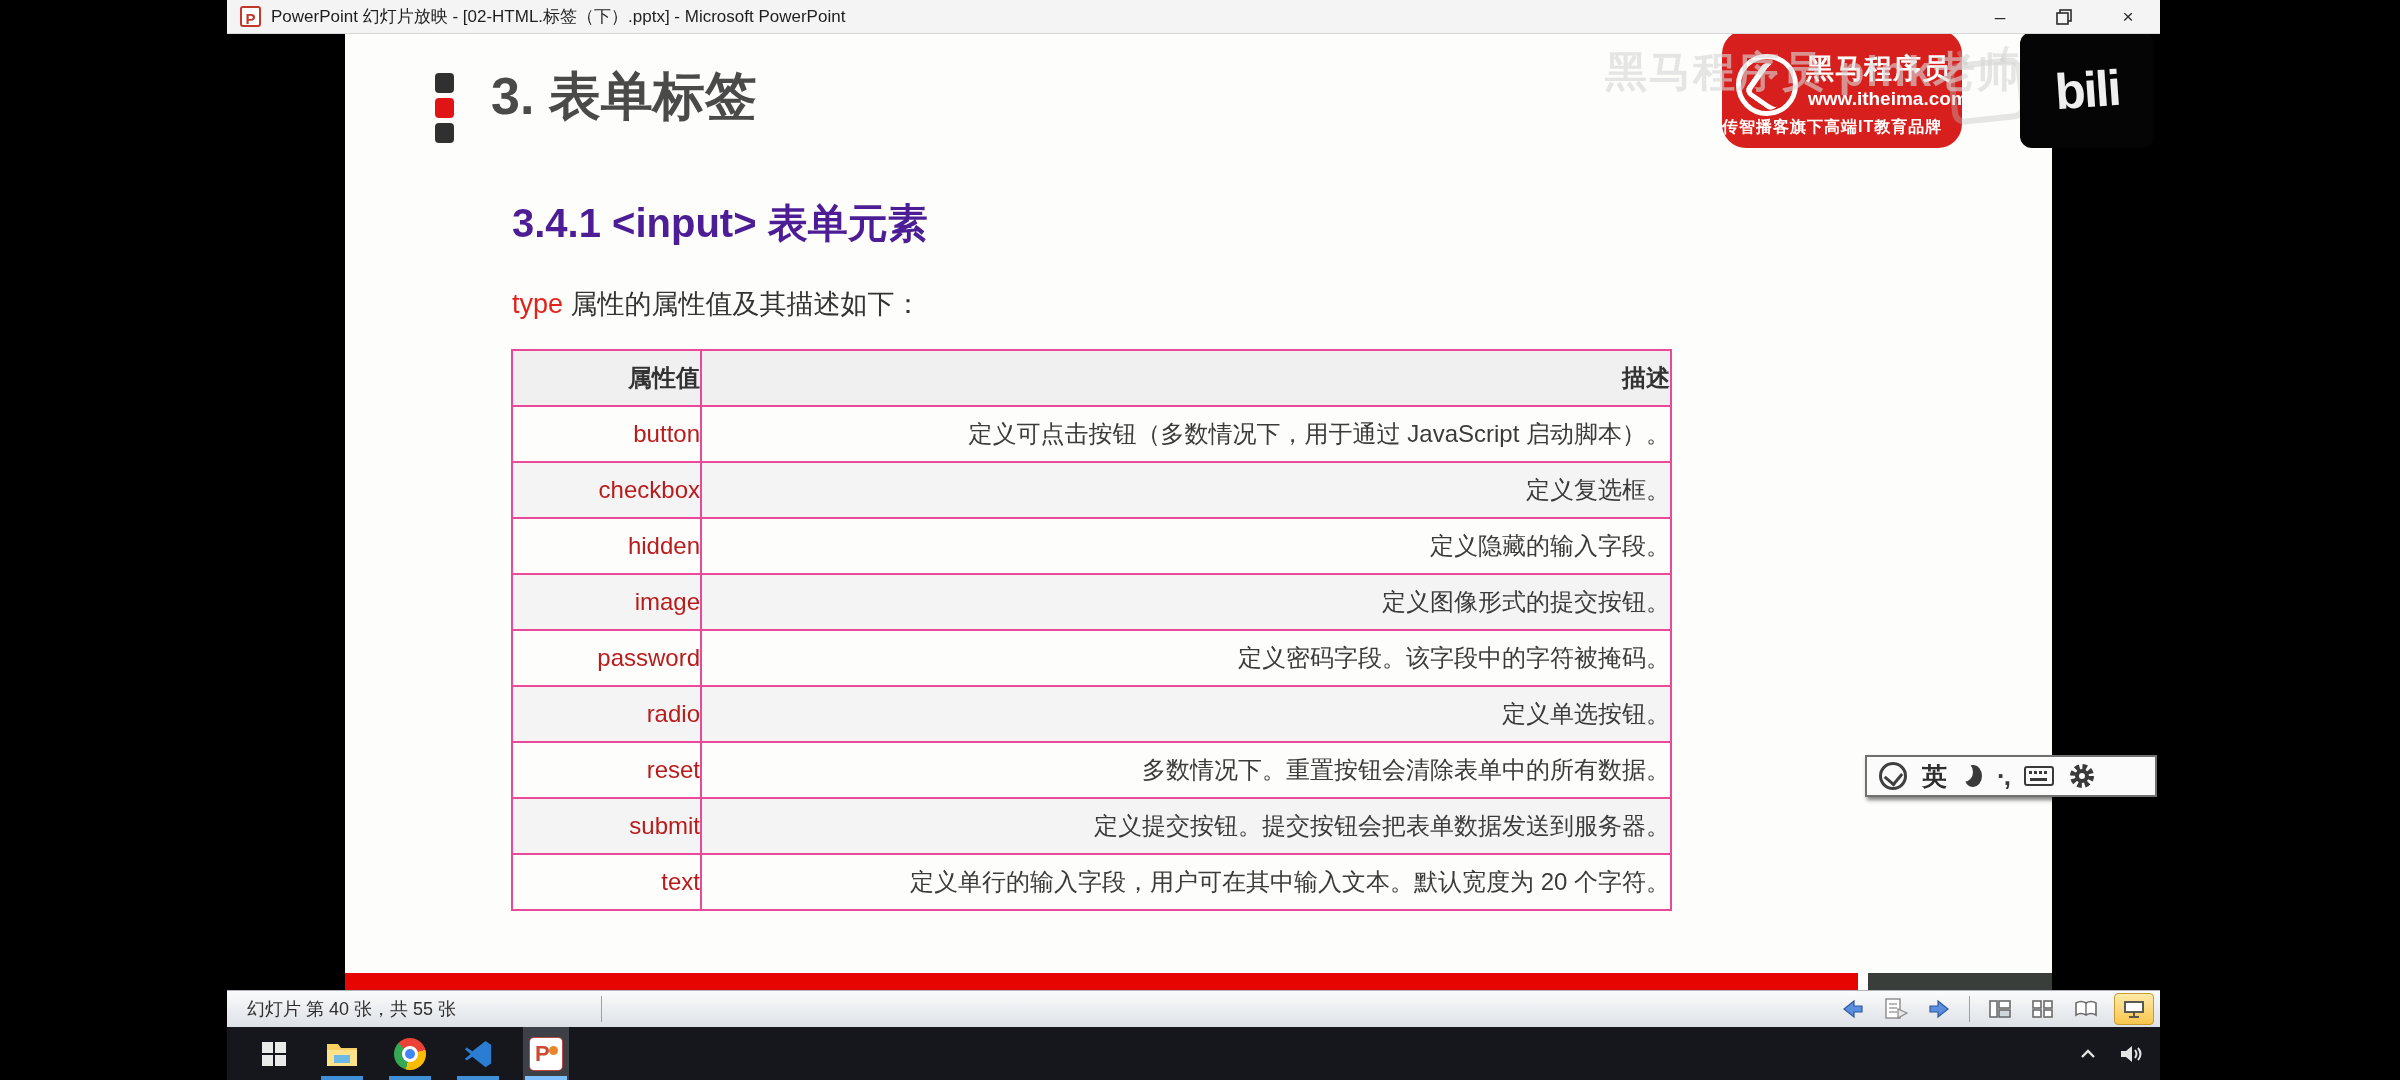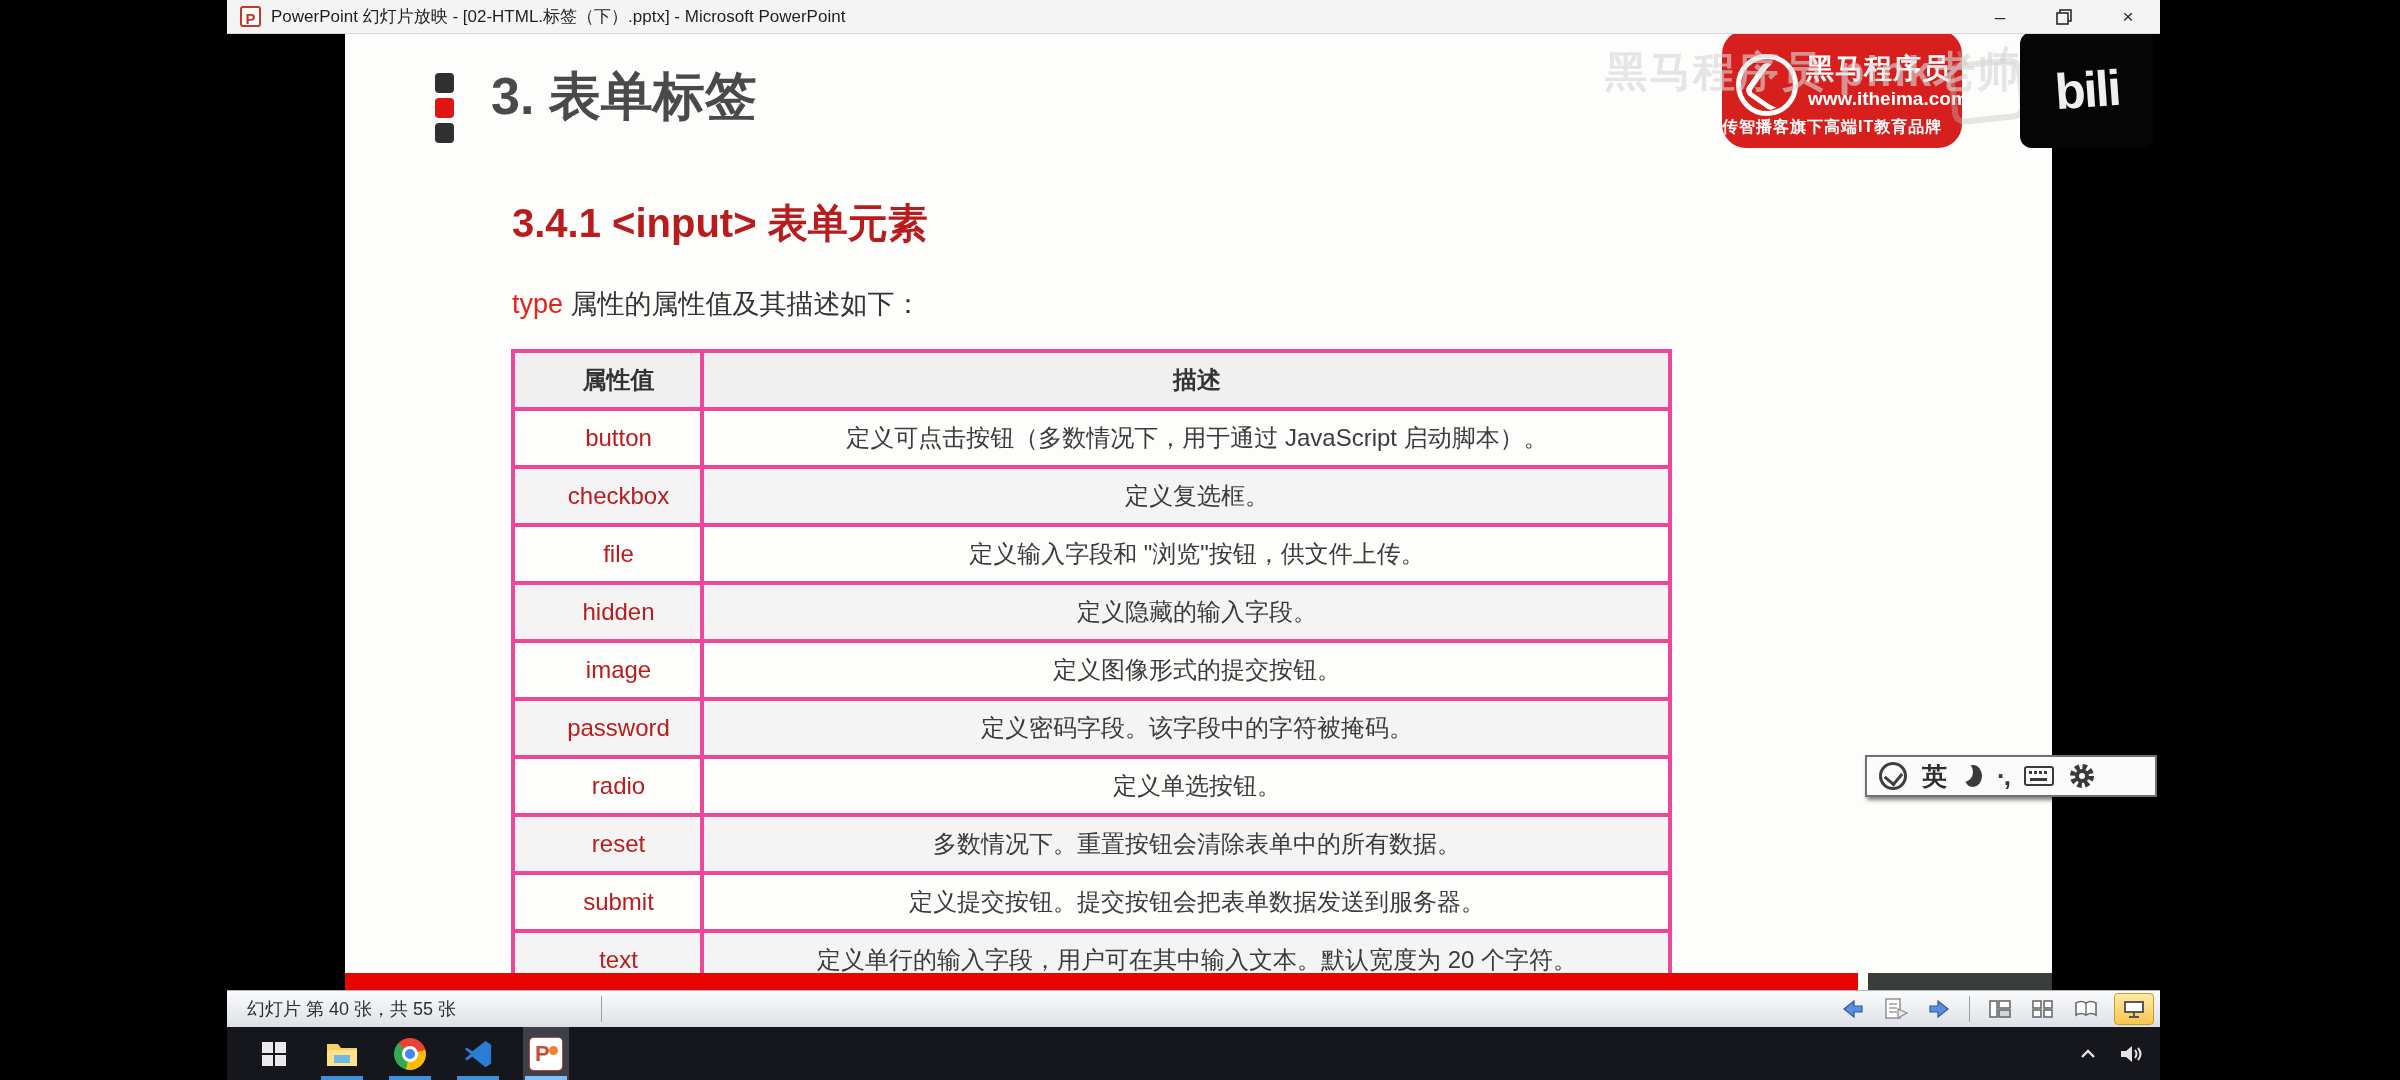--- a/index.html
+++ b/index.html
@@ -21,27 +21,27 @@
     color:#2b2b2b;font-size:19px;cursor:default;}
 
   
   .stage{position:absolute;top:34px;left:0;width:100%;height:956px;background:#000;overflow:hidden;}
   .slide{position:absolute;left:118px;top:0;width:1707px;height:956px;background:#fdfdfb;}
 
   .bullets{position:absolute;left:90px;top:39px;display:flex;flex-direction:column;gap:5px;}
   .bullet{width:19px;height:20px;border-radius:4px;background:#303030;}
   .bullet.red{background:#e01414;}
   .section-title{position:absolute;left:146px;top:28px;font-size:52px;font-weight:bold;color:#4a4a4a;}
-  .subtitle{position:absolute;left:167px;top:162px;font-size:40px;font-weight:bold;color:#b91c1c;}
+  .subtitle{position:absolute;left:167px;top:162px;font-size:40px;font-weight:bold;color:#4c1d95;}
   .lead{position:absolute;left:167px;top:252px;font-size:27px;color:#333;}
   .lead .hl{color:#e2231a;}
 
   .attr-table{position:absolute;left:166px;top:315px;width:1161px;border-collapse:collapse;
     font-size:24px;border:1px solid #ccc;}
-  .attr-table th,.attr-table td{border:4px solid #ec4899;height:54px;padding:0 0 0 22px;text-align:center;
+  .attr-table th,.attr-table td{border:2px solid #ec4899;height:54px;padding:0 0 0 22px;text-align:right;
     font-weight:normal;}
   .attr-table thead th{background:#f0f0f0;font-weight:bold;color:#333;}
   .attr-table tbody tr:nth-child(even){background:#f4f4f4;}
   .attr-table td:first-child{color:#b91c1c;}
   .attr-table td:last-child{color:#3b3b3b;}
 
   .progress-red{position:absolute;left:0;bottom:0;width:1513px;height:17px;background:#e60500;}
   .progress-dark{position:absolute;left:1523px;right:0;bottom:0;height:17px;background:#3a3e3a;}
 
   
@@ -159,24 +159,20 @@
           </tr>
         </thead>
         <tbody>
             <tr>
               <td>button</td>
               <td>定义可点击按钮（多数情况下，用于通过 JavaScript 启动脚本）。</td>
             </tr>
             <tr>
               <td>checkbox</td>
               <td>定义复选框。</td>
-            </tr>
-            <tr>
-              <td>file</td>
-              <td>定义输入字段和 "浏览"按钮，供文件上传。</td>
             </tr>
             <tr>
               <td>hidden</td>
               <td>定义隐藏的输入字段。</td>
             </tr>
             <tr>
               <td>image</td>
               <td>定义图像形式的提交按钮。</td>
             </tr>
             <tr>

